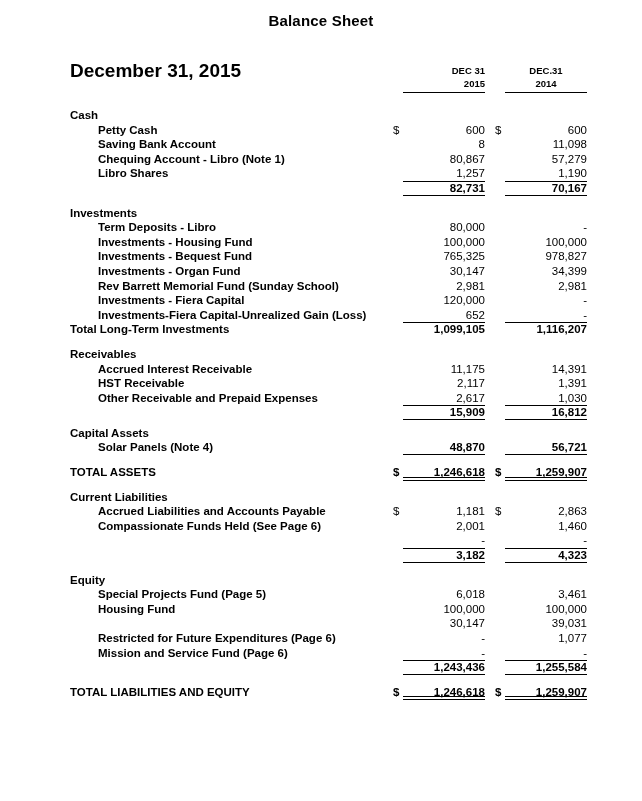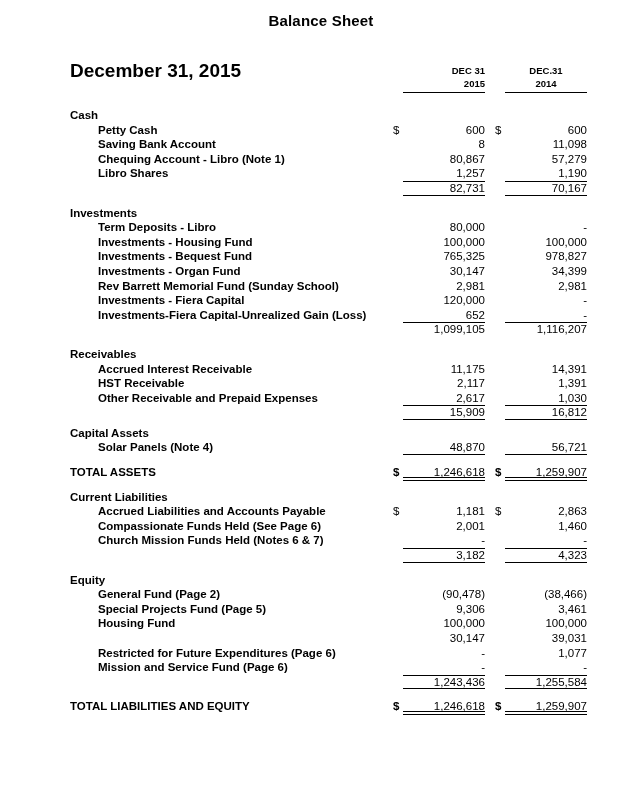--- a/index.html
+++ b/index.html
@@ -106,21 +106,21 @@
 
   .val {
     position: absolute;
     width: 82px;
     text-align: right;
     font-size: 11.5px;
     white-space: nowrap;
   }
   .val.c1 { left: 403px; }
   .val.c2 { left: 505px; }
-  .val.b { font-weight: normal; }
+  .val.b { font-weight: bold; }
 
   
   .ruletop-c1, .ruletop-c2,
   .rulebot-c1, .rulebot-c2,
   .dbl-c1, .dbl-c2 {
     position: absolute;
     width: 82px;
     height: 0;
   }
   .ruletop-c1, .rulebot-c1, .dbl-c1 { left: 403px; }
@@ -230,20 +230,21 @@
       <span class="label indent">Investments - Fiera Capital</span>
       <span class="val c1">120,000</span>
       <span class="val c2">-</span>
     </div>
     <div class="row">
       <span class="label indent">Investments-Fiera Capital-Unrealized Gain (Loss)</span>
       <span class="val c1">652</span>
       <span class="val c2">-</span>
     </div>
     <div class="row">
+      <span class="label total">Total Long-Term Investments</span>
       <span class="ruletop-c1"></span>
       <span class="ruletop-c2"></span>
       <span class="val c1 b">1,099,105</span>
       <span class="val c2 b">1,116,207</span>
     </div>
 
     <div class="row spacer"></div>
 
     <div class="row">
       <span class="label head">Receivables</span>
@@ -308,46 +309,40 @@
       <span class="val c1">1,181</span>
       <span class="cur c2">$</span>
       <span class="val c2">2,863</span>
     </div>
     <div class="row">
       <span class="label indent">Compassionate Funds Held (See Page 6)</span>
       <span class="val c1">2,001</span>
       <span class="val c2">1,460</span>
     </div>
     <div class="row">
-      <span class="label indent">Church Mission Funds Held (Notes 6 &amp; 7)</span>
       <span class="val c1">-</span>
       <span class="val c2">-</span>
     </div>
     <div class="row">
       <span class="ruletop-c1"></span>
       <span class="ruletop-c2"></span>
       <span class="val c1 b">3,182</span>
       <span class="val c2 b">4,323</span>
       <span class="rulebot-c1"></span>
       <span class="rulebot-c2"></span>
     </div>
 
     <div class="row spacer"></div>
 
     <div class="row">
       <span class="label head">Equity</span>
     </div>
     <div class="row">
-      <span class="label indent">General Fund (Page 2)</span>
-      <span class="val c1">(90,478)</span>
-      <span class="val c2">(38,466)</span>
-    </div>
-    <div class="row">
       <span class="label indent">Special Projects Fund (Page 5)</span>
-      <span class="val c1">9,306</span>
+      <span class="val c1">6,018</span>
       <span class="val c2">3,461</span>
     </div>
     <div class="row">
       <span class="label indent">Housing Fund</span>
       <span class="val c1">100,000</span>
       <span class="val c2">100,000</span>
     </div>
     <div class="row">
       <span class="val c1">30,147</span>
       <span class="val c2">39,031</span>

